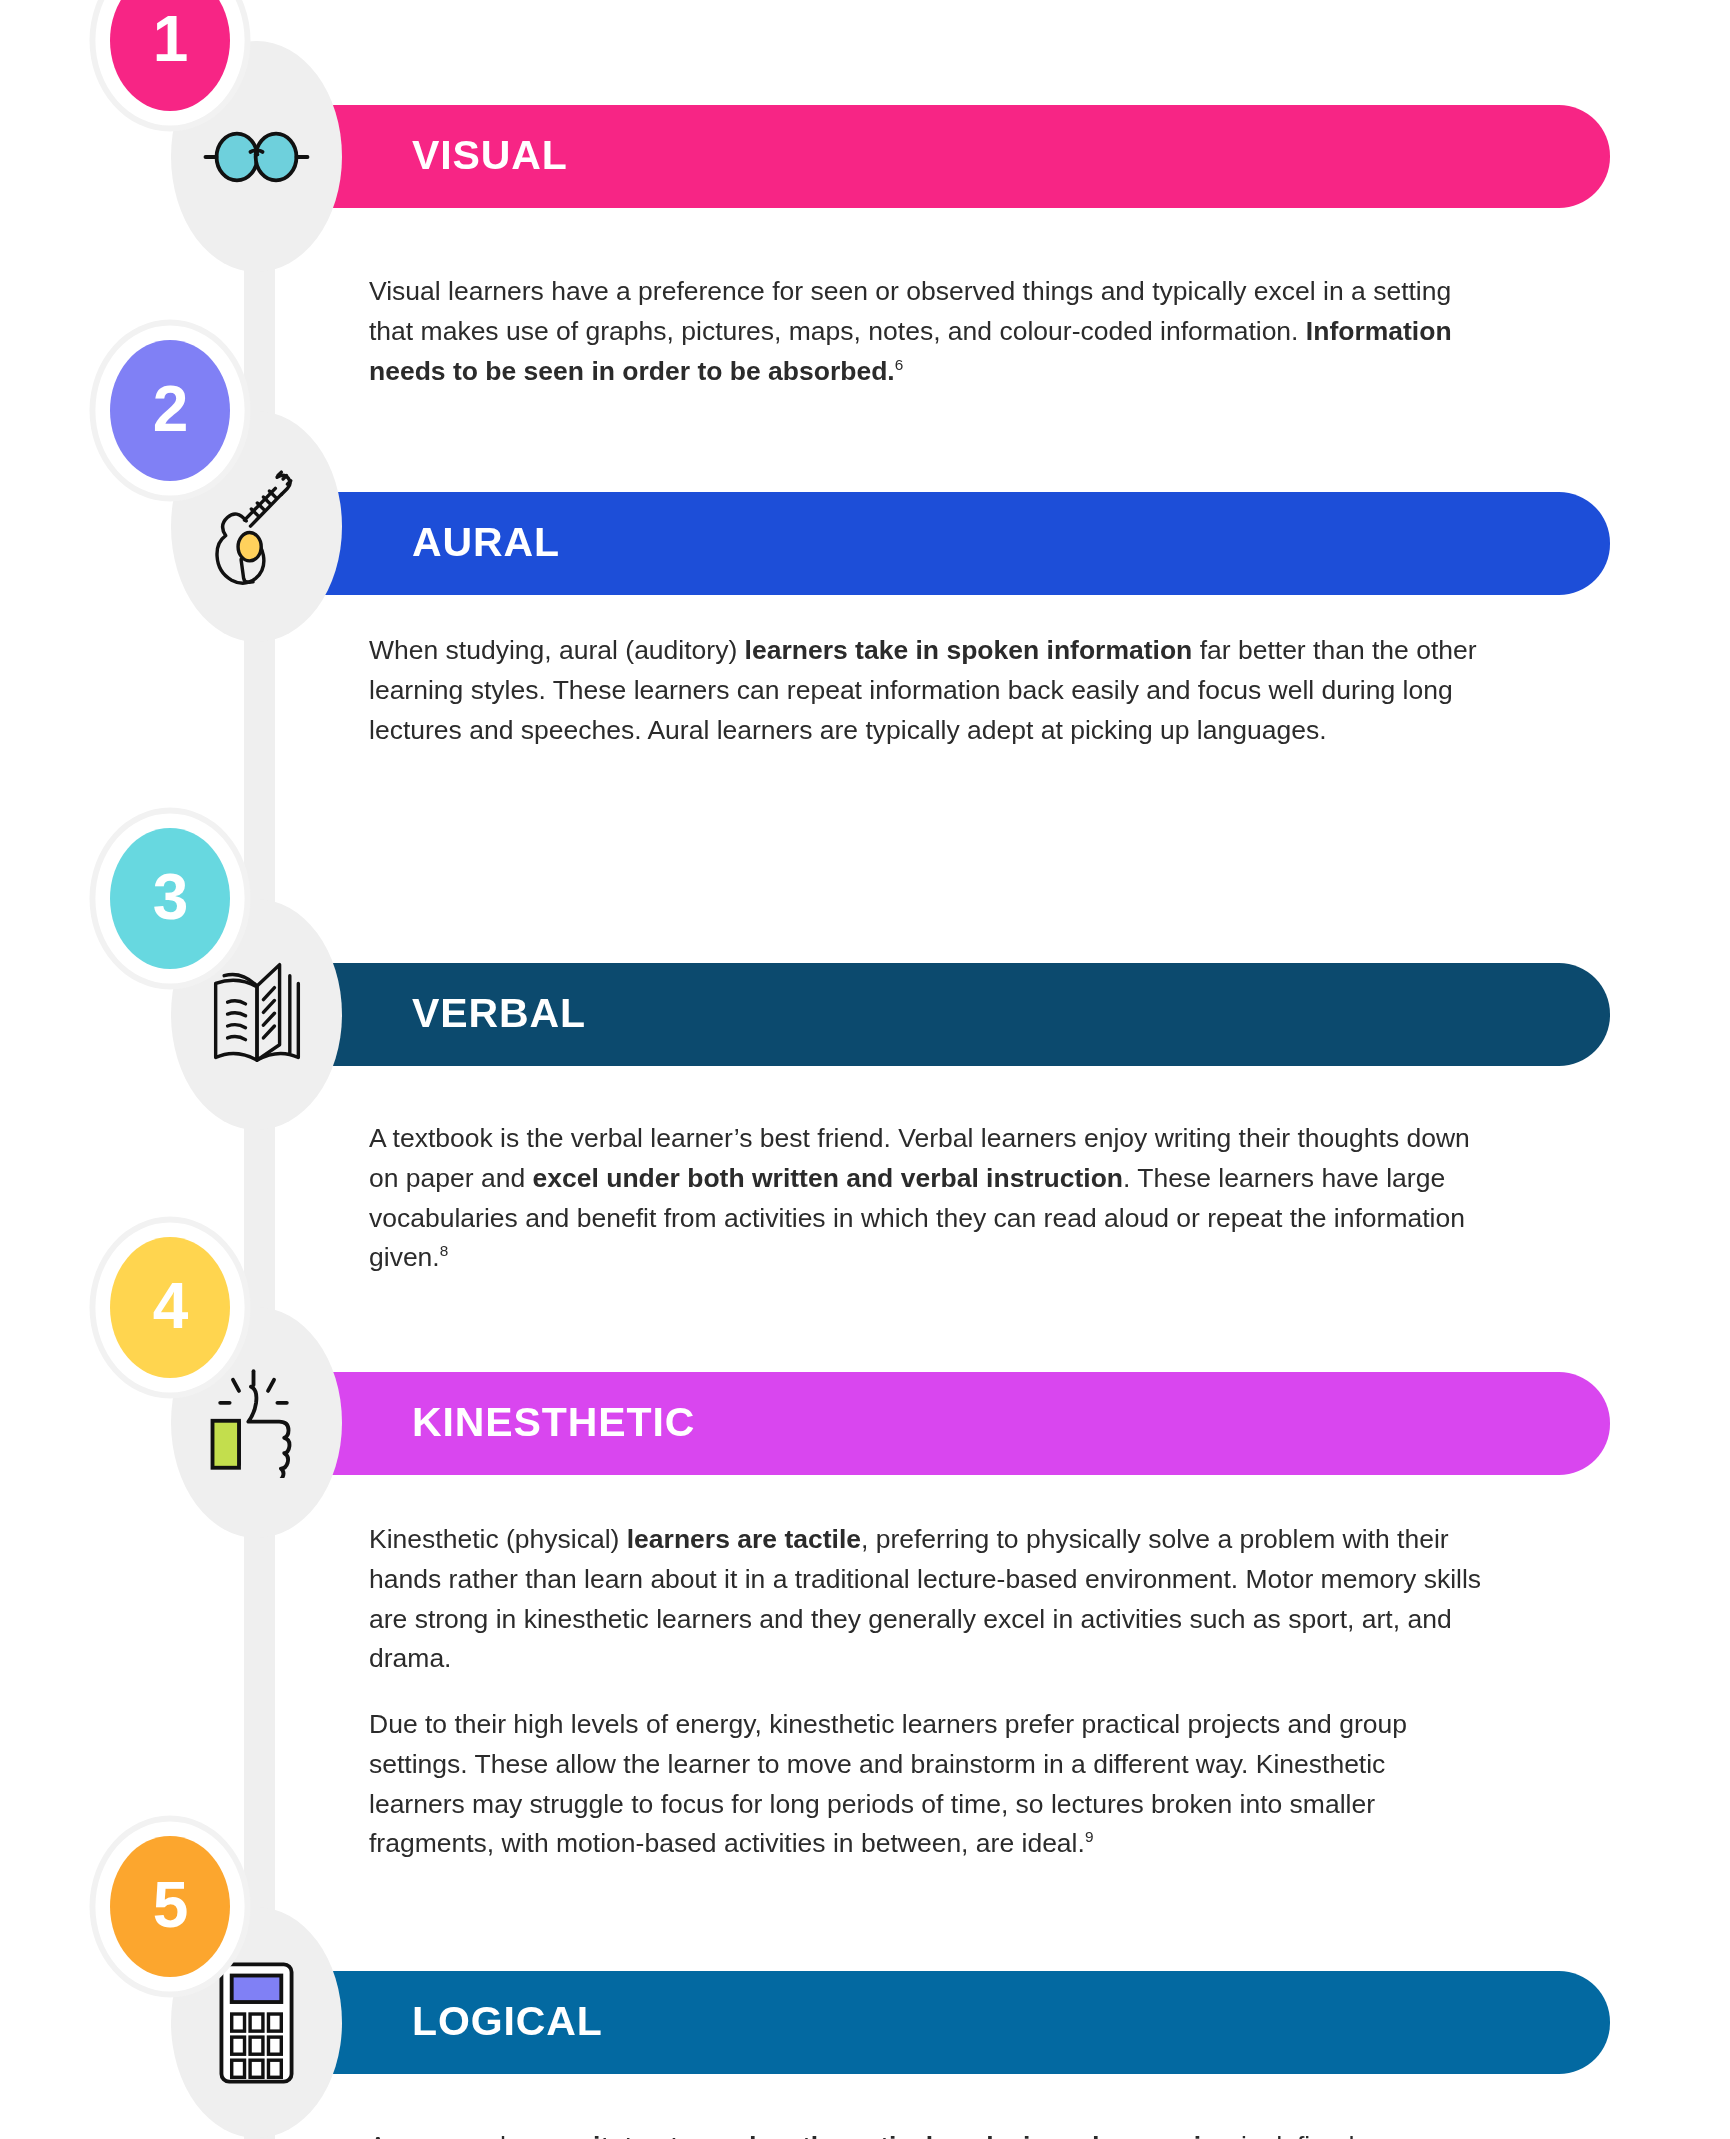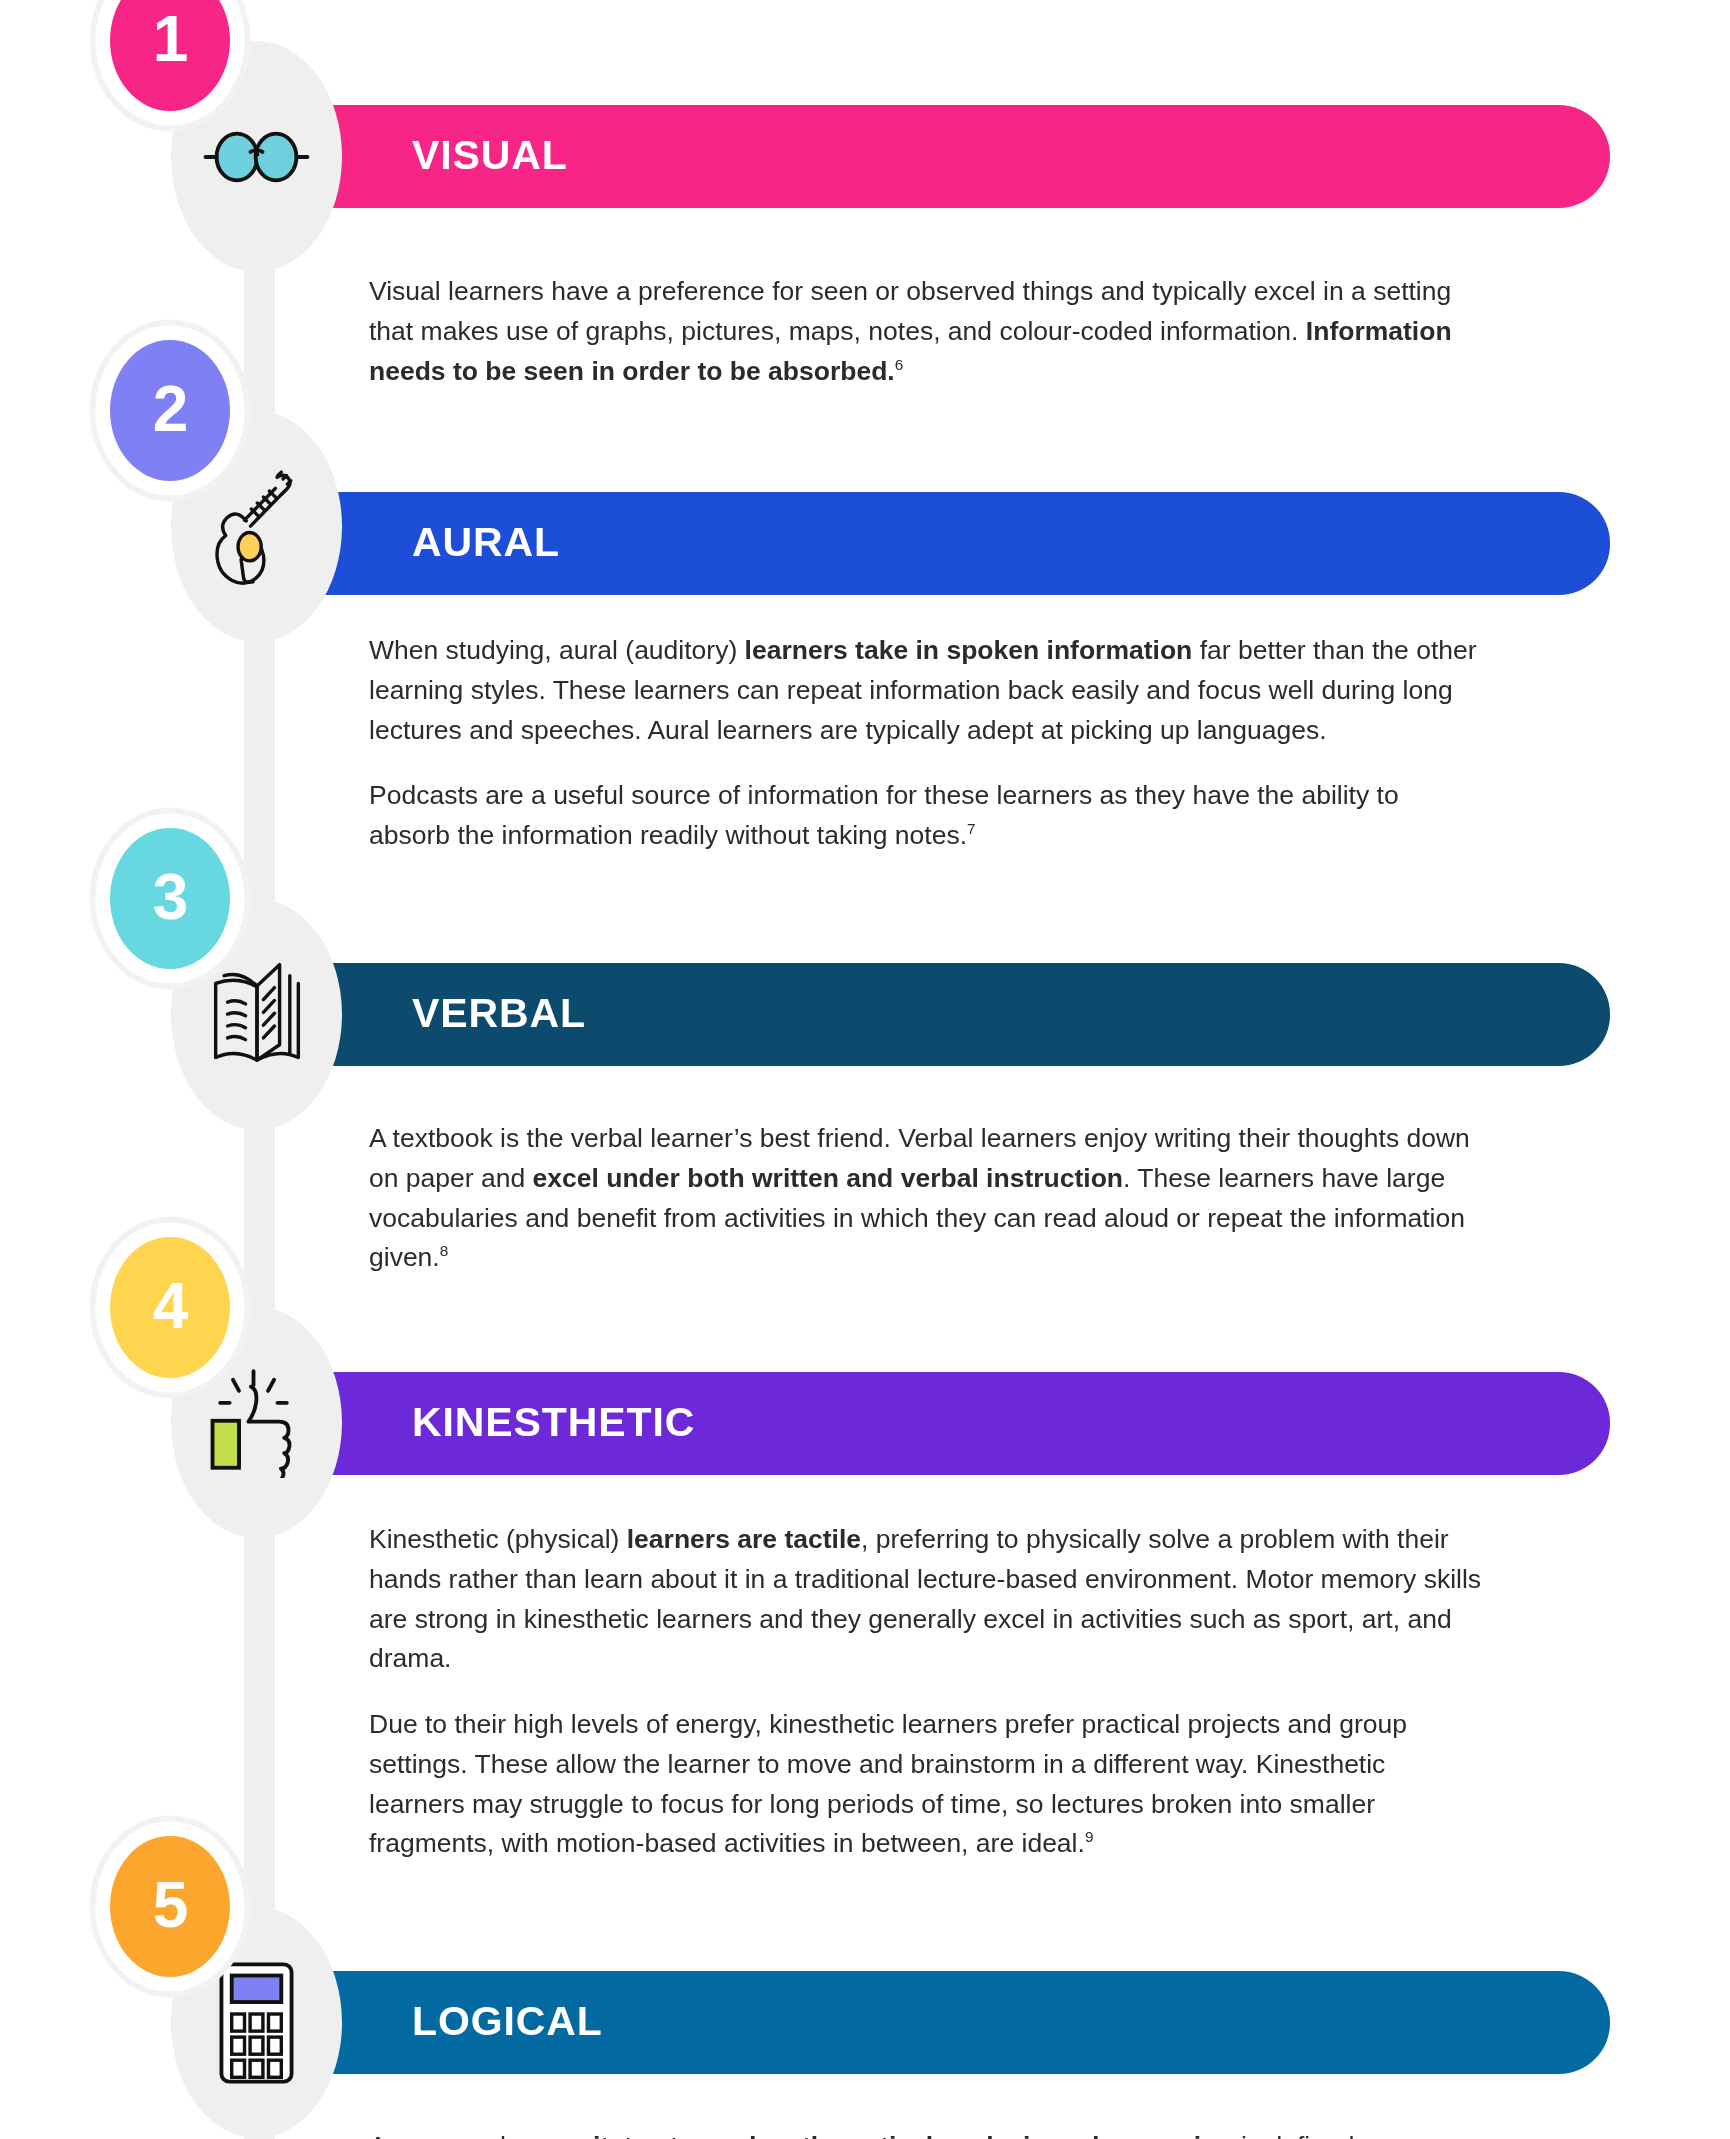--- a/index.html
+++ b/index.html
@@ -167,21 +167,20 @@
           </span>
         </div>
         <div class="num-badge" style="background: rgb(128, 128, 245); top: 340px;">
           <span>2</span>
         </div>
         <div class="title-bar" style="background: #1d4ed8; top: 492px;">
           <div class="title-text">AURAL</div>
         </div>
         <div class="body-copy" style="top: 631px;">
           <p><span>When studying, aural (auditory) </span><b>learners take in spoken information</b><span> far better than the other learning styles. These learners can repeat information back easily and focus well during long lectures and speeches. Aural learners are typically adept at picking up languages.</span></p>
-          <p><span>Podcasts are a useful source of information for these learners as they have the ability to absorb the information readily without taking notes.</span><sup>7</sup></p>
         </div>
       </div>
       <div class="style-block" style="top: 0px;">
         <div class="icon-node" style="top: 899px;">
           <span>
             <svg width="98" height="107" viewBox="0 0 230 250">
       <g fill="none" stroke="#111" stroke-width="8" stroke-linejoin="round" stroke-linecap="round">
         <path d="M18 52 L18 226 q46 -22 97 6 L115 60 q-46 -26 -97 -8 Z"></path>
         <path d="M212 52 L212 226 q-46 -22 -97 6"></path>
         <path d="M38 34 q40 -12 77 24 L115 232"></path>
@@ -222,21 +221,21 @@
         <path d="M112 46 q16 6 12 38 q-4 26 -18 44 l72 0 q22 0 22 20 q0 14 -10 18 q14 4 12 20 q-2 14 -12 16 q12 6 8 22 q-4 14 -16 14 q10 8 4 20 q-5 10 -16 10 l-88 0"></path>
         <path d="M84 128 L84 228"></path>
       </g>
       <rect x="22" y="126" width="62" height="110" fill="#C3DE4D" stroke="#111" stroke-width="9"></rect>
     </svg>
           </span>
         </div>
         <div class="num-badge" style="background: rgb(255, 213, 79); top: 1237px;">
           <span>4</span>
         </div>
-        <div class="title-bar" style="background: #6d28d9; top: 1372px; align-items: center;">
+        <div class="title-bar" style="background: #d946ef; top: 1372px; align-items: center;">
           <div class="title-text">KINESTHETIC</div>
         </div>
         <div class="body-copy" style="top: 1520px;">
           <p><span>Kinesthetic (physical) </span><b>learners are tactile</b><span>, preferring to physically solve a problem with their hands rather than learn about it in a traditional lecture-based environment. Motor memory skills are strong in kinesthetic learners and they generally excel in activities such as sport, art, and drama.</span></p>
           <p><span>Due to their high levels of energy, kinesthetic learners prefer practical projects and group settings. These allow the learner to move and brainstorm in a different way. Kinesthetic learners may struggle to focus for long periods of time, so lectures broken into smaller fragments, with motion-based activities in between, are ideal.</span><sup>9</sup></p>
         </div>
       </div>
       <div class="style-block" style="top: 0px;">
         <div class="icon-node" style="top: 1907px;">
           <span>

